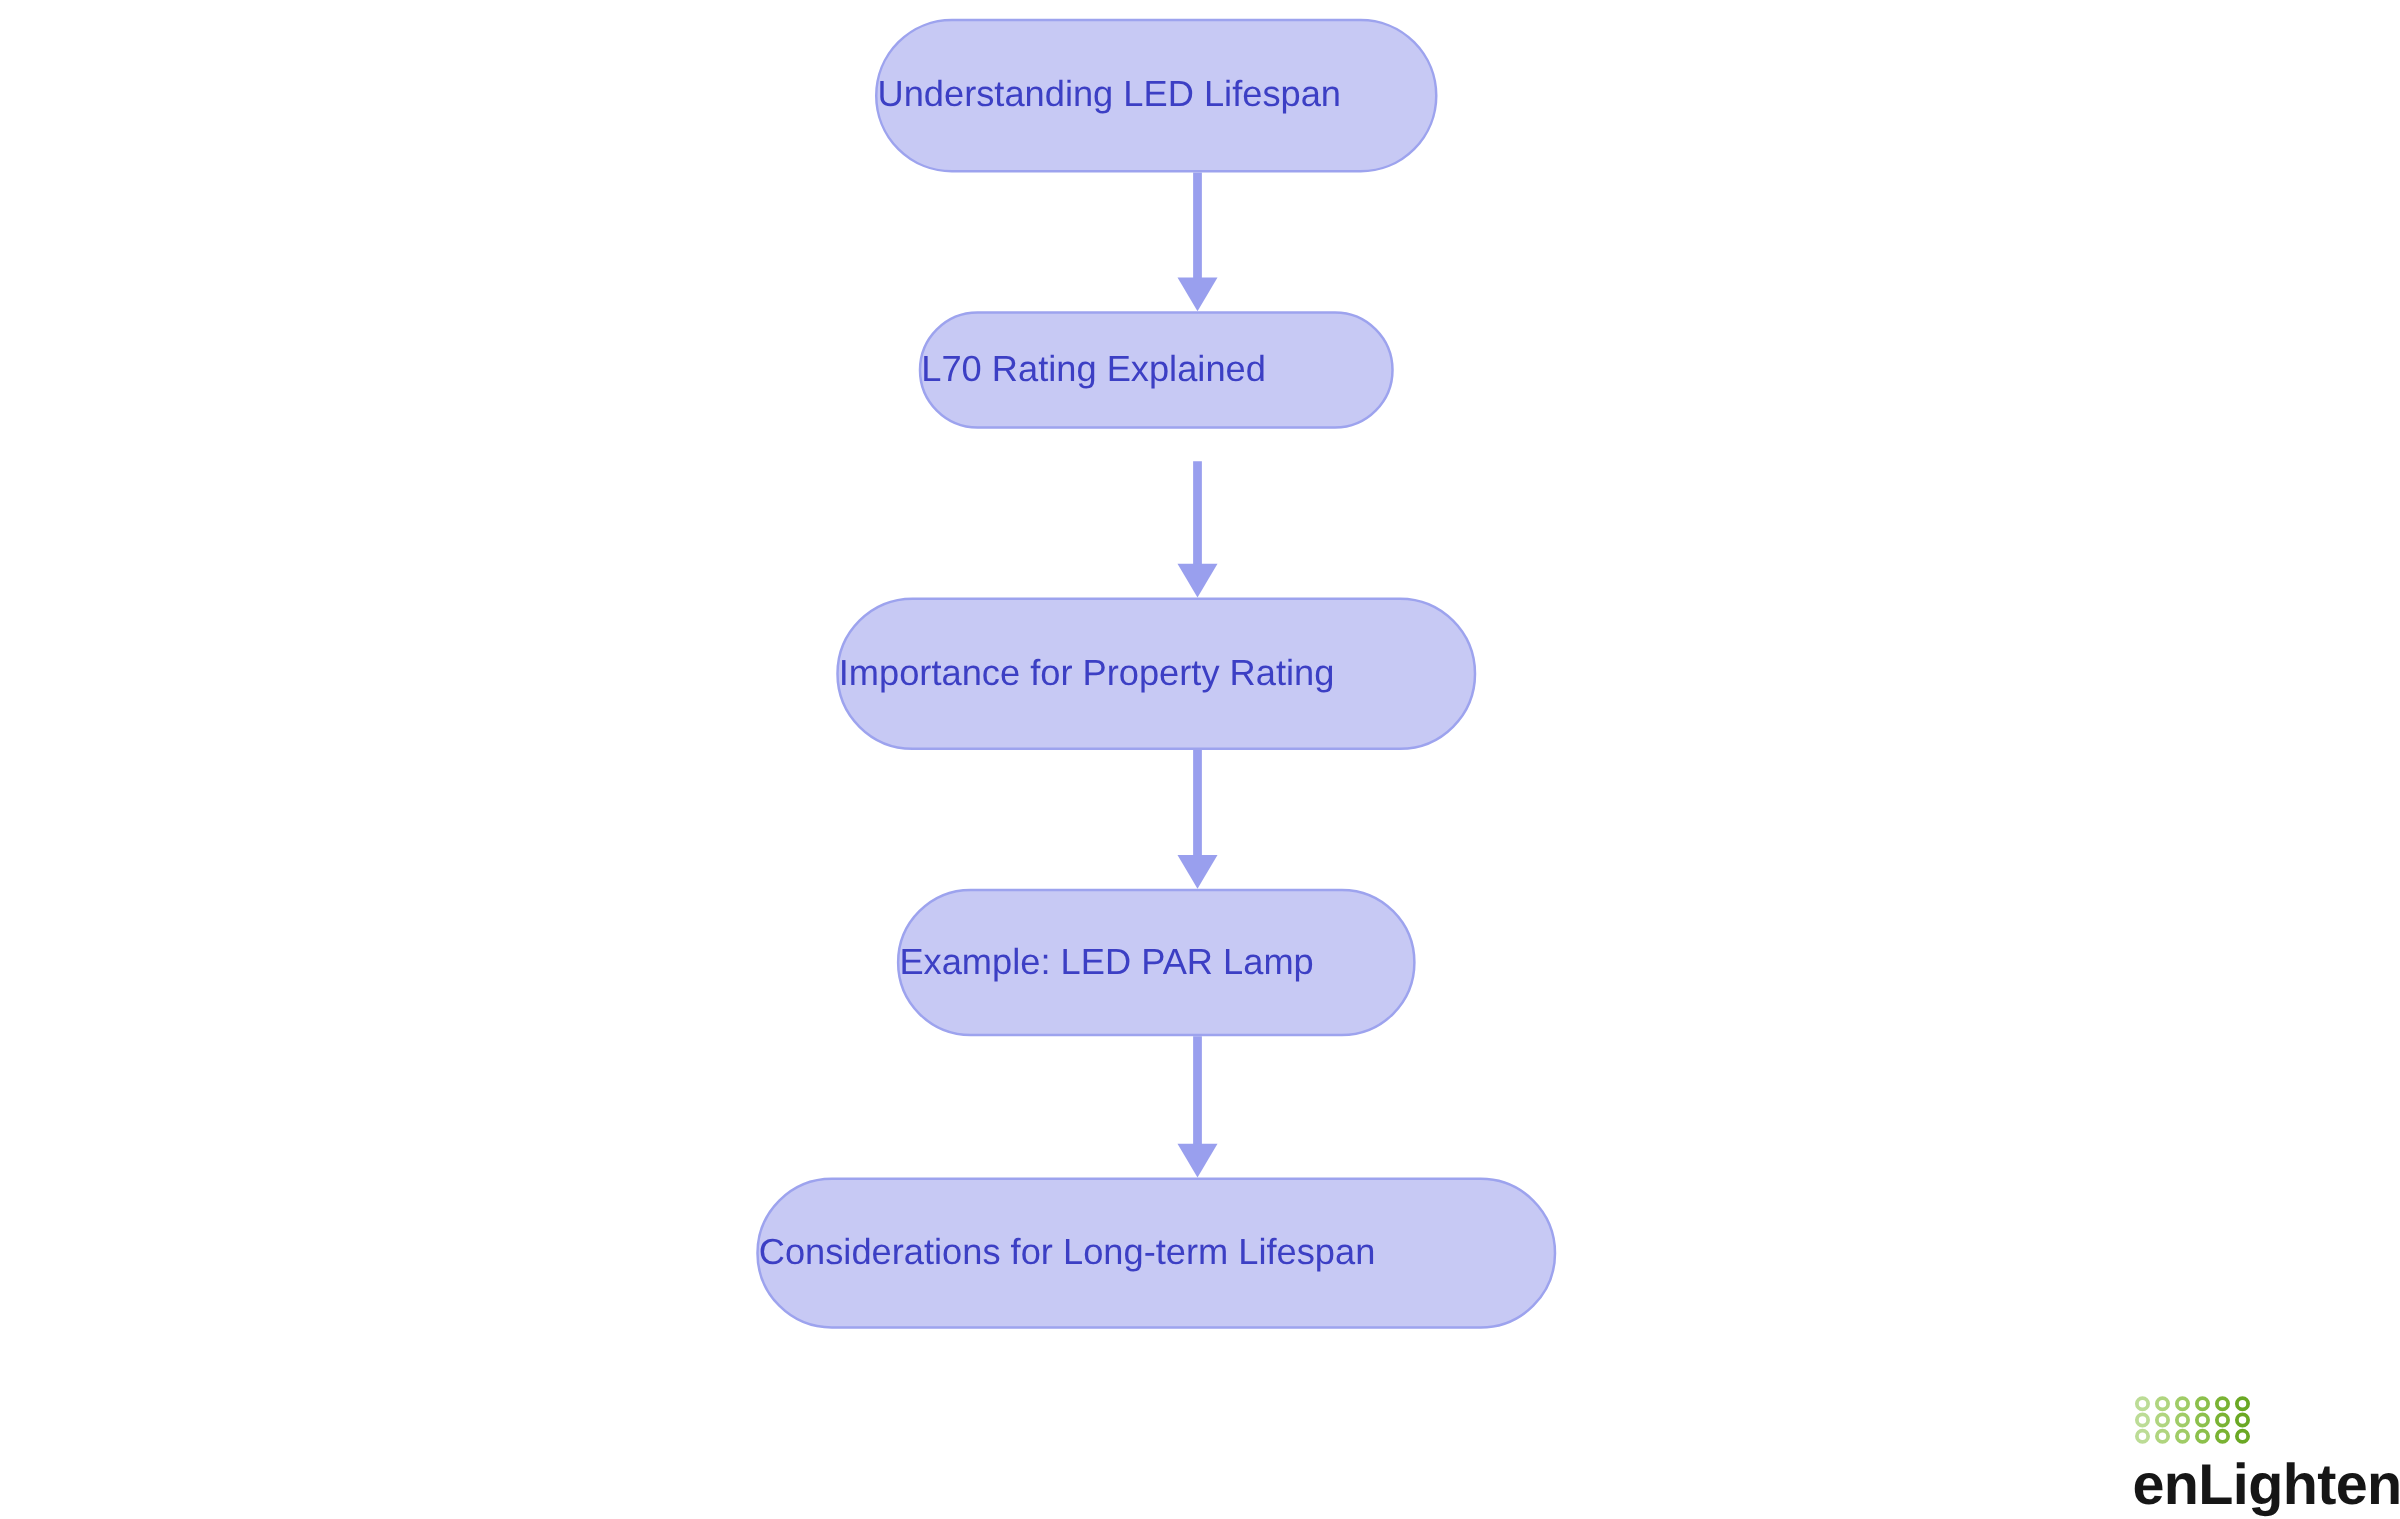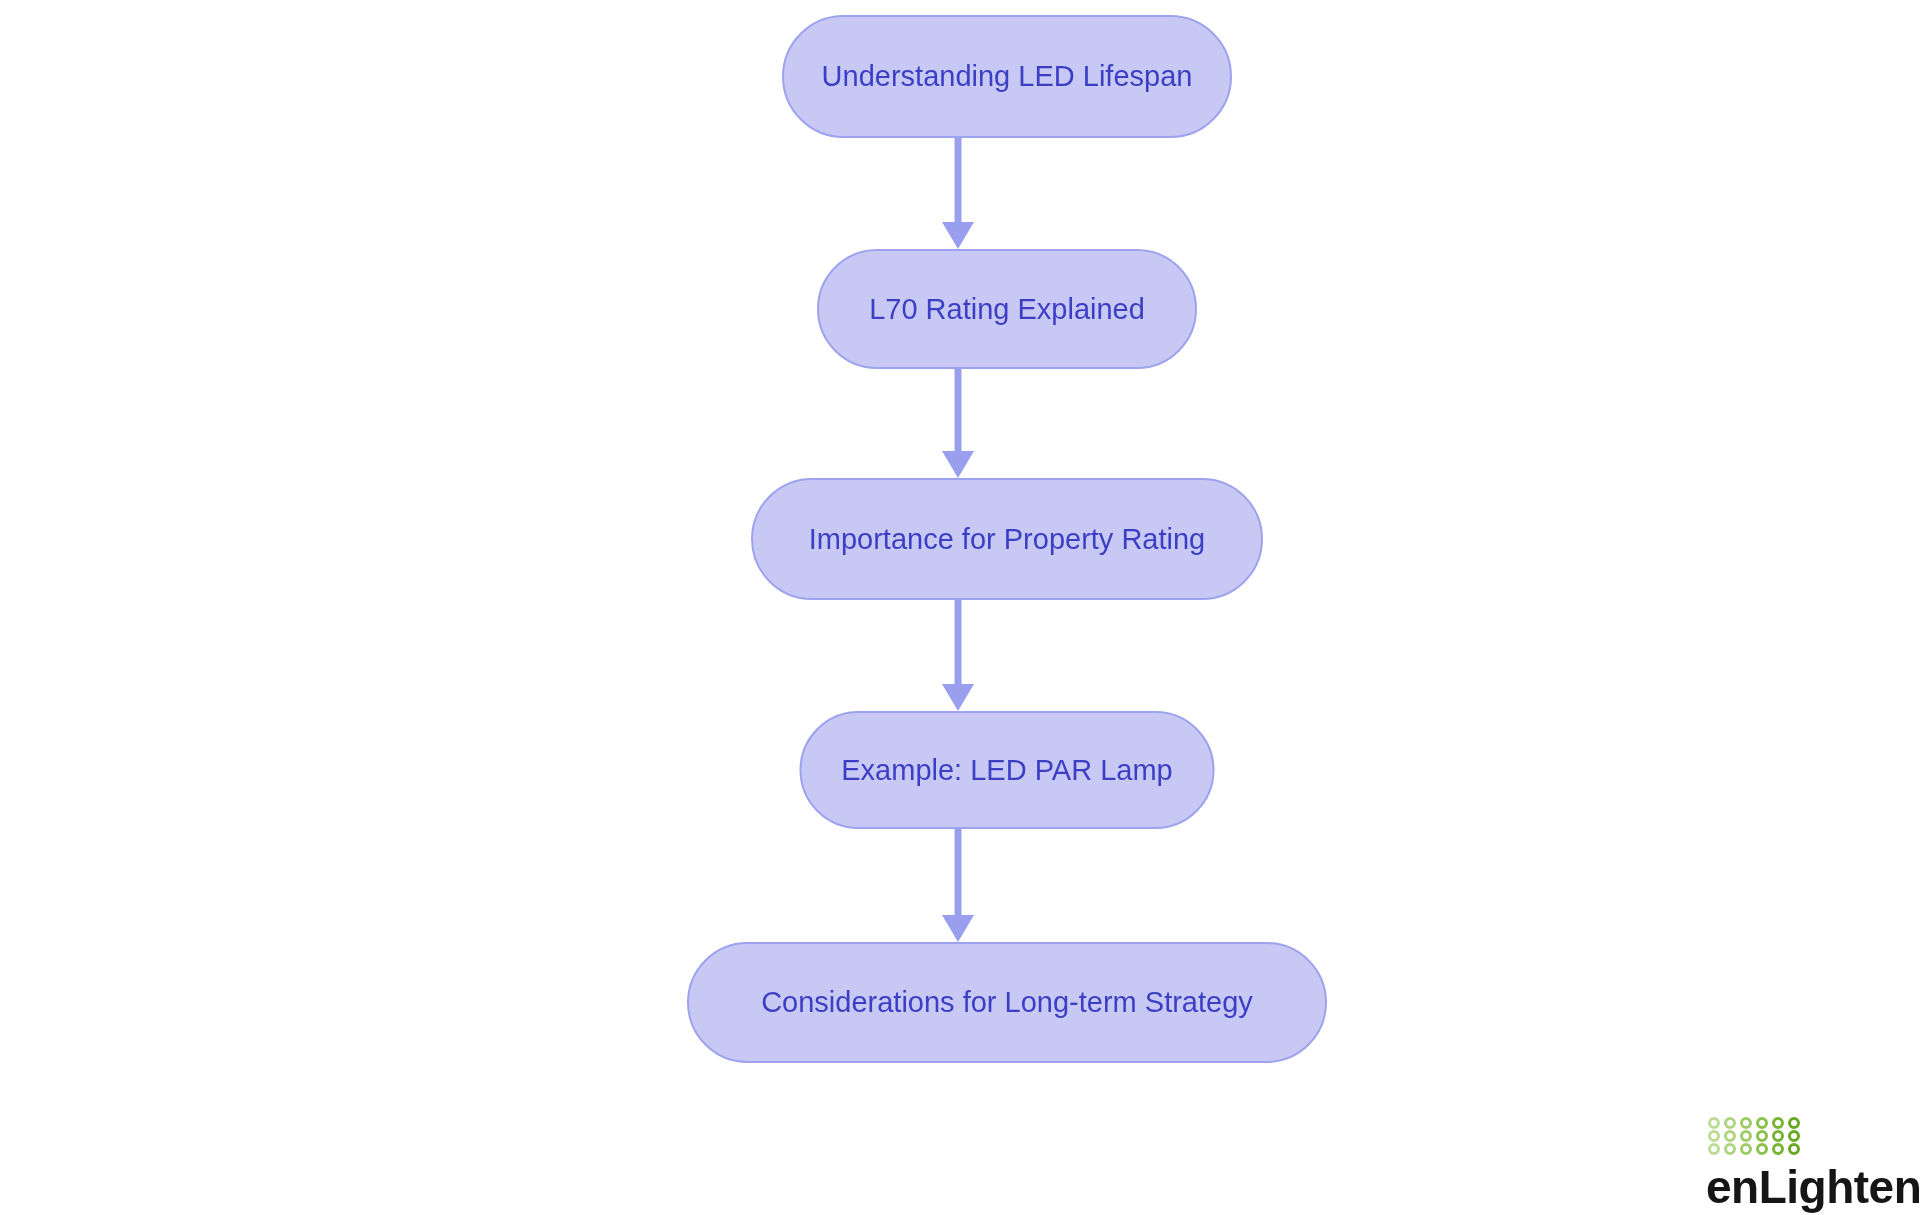--- a/index.html
+++ b/index.html
@@ -26,28 +26,27 @@
   }
   .canvas {
     position: relative;
     width: 1920px;
     height: 1215px;
     background: var(--background);
     overflow: hidden;
   }
   .node {
     position: absolute;
-    left: 1007px;
+    left: 925px;
     transform: translateX(-50%);
     background: var(--node-fill);
     border: 2px solid var(--node-border);
     border-radius: 62px;
     display: flex;
     align-items: center;
-    justify-content: center;
     text-align: center;
   }
   .node span {
     color: var(--node-text);
     font-size: 29px;
     line-height: 1.2;
     white-space: nowrap;
   }
   .arrow {
     position: absolute;
@@ -115,21 +114,21 @@
 
   <div class="node" style="top:15px; width:450px; height:123px;">
     <span>Understanding LED Lifespan</span>
   </div>
 
   <div class="arrow" style="top:138px; height:111px;">
     <div class="shaft"></div>
     <div class="head"></div>
   </div>
 
-  <div class="node" style="top:249px; width:380px; height:120px;">
+  <div class="node" style="top:249px; width:380px; height:94px;">
     <span>L70 Rating Explained</span>
   </div>
 
   <div class="arrow" style="top:369px; height:109px;">
     <div class="shaft"></div>
     <div class="head"></div>
   </div>
 
   <div class="node" style="top:478px; width:512px; height:122px;">
     <span>Importance for Property Rating</span>
@@ -143,21 +142,21 @@
   <div class="node" style="top:711px; width:415px; height:118px;">
     <span>Example: LED PAR Lamp</span>
   </div>
 
   <div class="arrow" style="top:829px; height:113px;">
     <div class="shaft"></div>
     <div class="head"></div>
   </div>
 
   <div class="node" style="top:942px; width:640px; height:121px;">
-    <span>Considerations for Long-term Strategy</span>
+    <span>Considerations for Long-term Lifespan</span>
   </div>
 
   <div class="logo">
     <div class="dots">
       <div class="dot-row">
         <span class="dot c1"></span>
         <span class="dot c2"></span>
         <span class="dot c3"></span>
         <span class="dot c4"></span>
         <span class="dot c5"></span>

